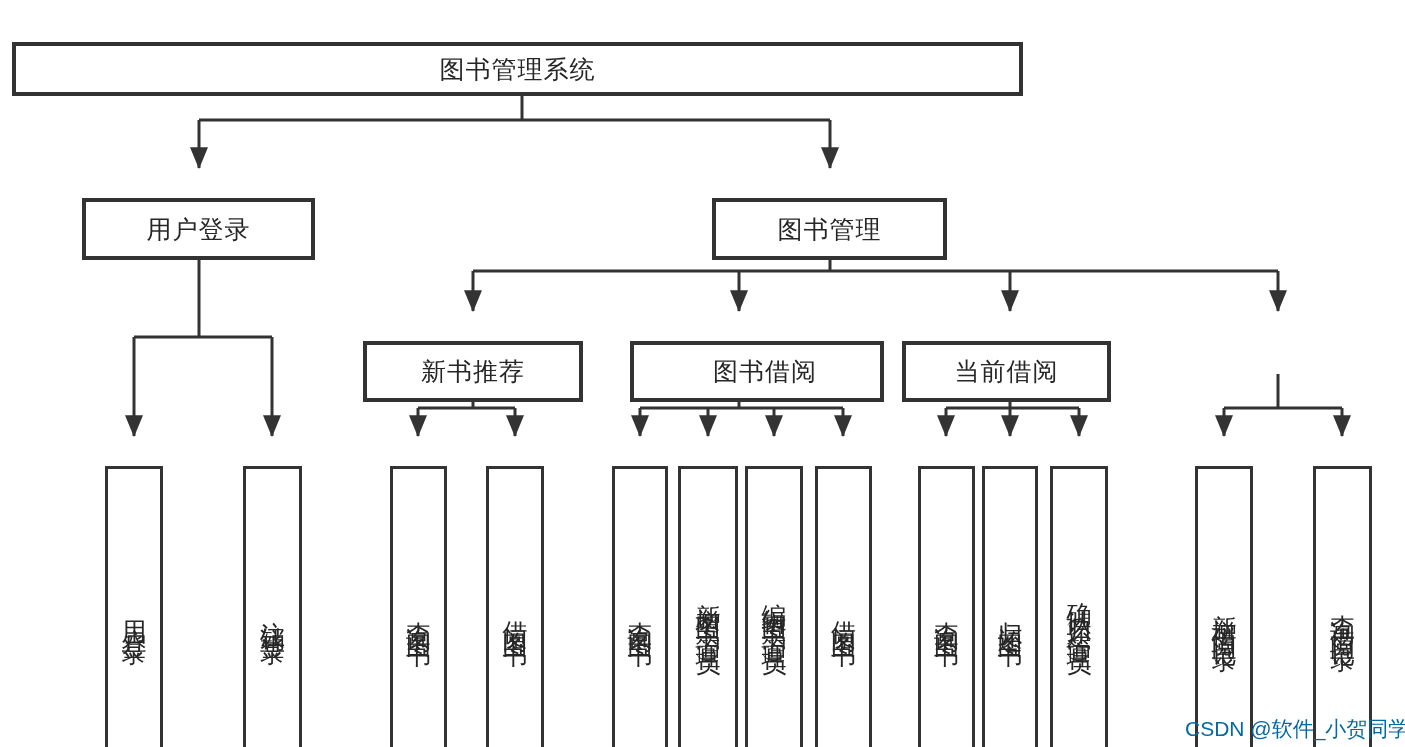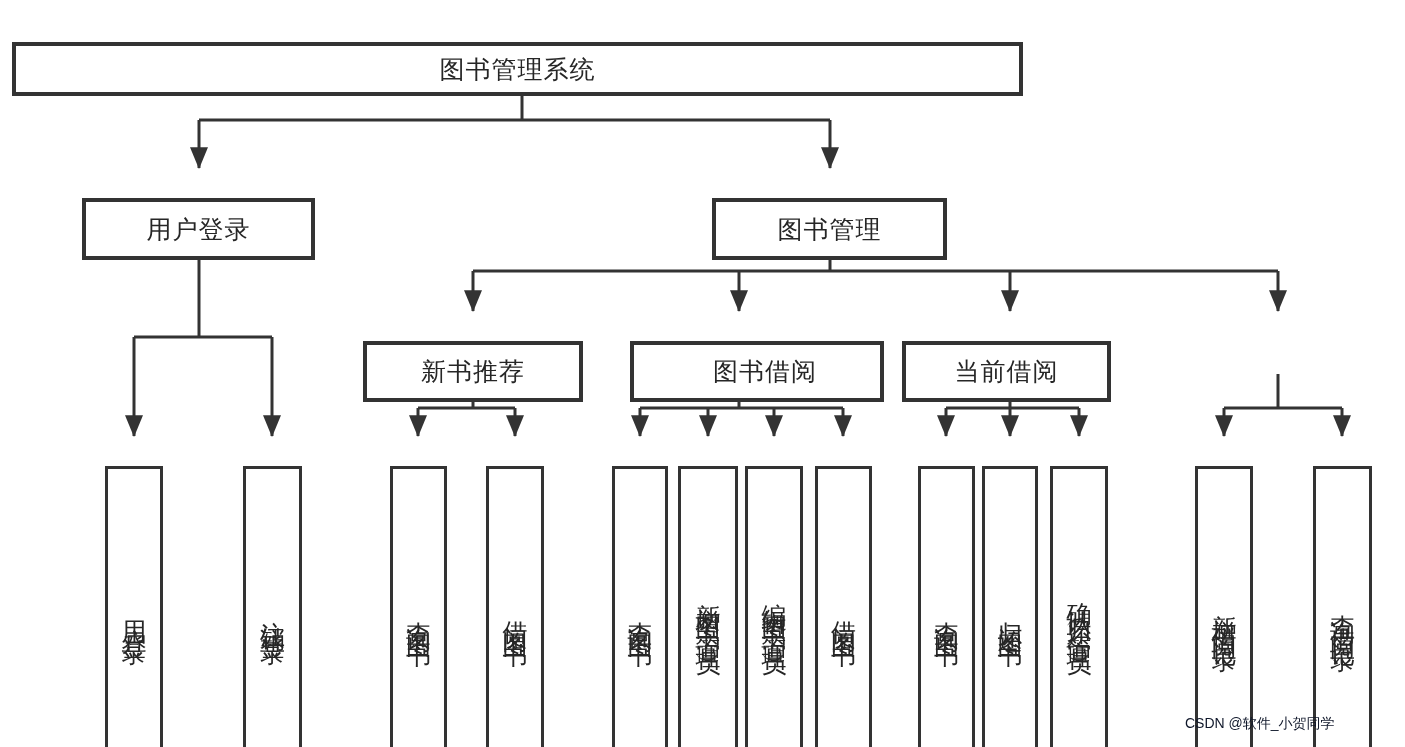--- a/index.html
+++ b/index.html
@@ -25,24 +25,24 @@
     writing-mode:vertical-rl;
     text-orientation:mixed;
     font-size:25px;
     letter-spacing:7px;
     line-height:1;
   }
   .watermark {
     position:absolute;
     left:1185px; top:715px;
     width:210px;
-    font-size:14px;
-    color:#0f172a;
+    font-size:21px;
+    color:#0369a1;
     white-space:nowrap;
-    text-align:left;
+    text-align:center;
   }
 </style>
 </head>
 <body>
 
 <div class="canvas">
 
   <svg class="lines" width="1405" height="747" viewBox="0 0 1405 747">
     <defs>
       <marker id="arw" viewBox="0 0 12 10" refX="11.5" refY="5" markerWidth="26" markerHeight="18" markerUnits="userSpaceOnUse" orient="auto">

